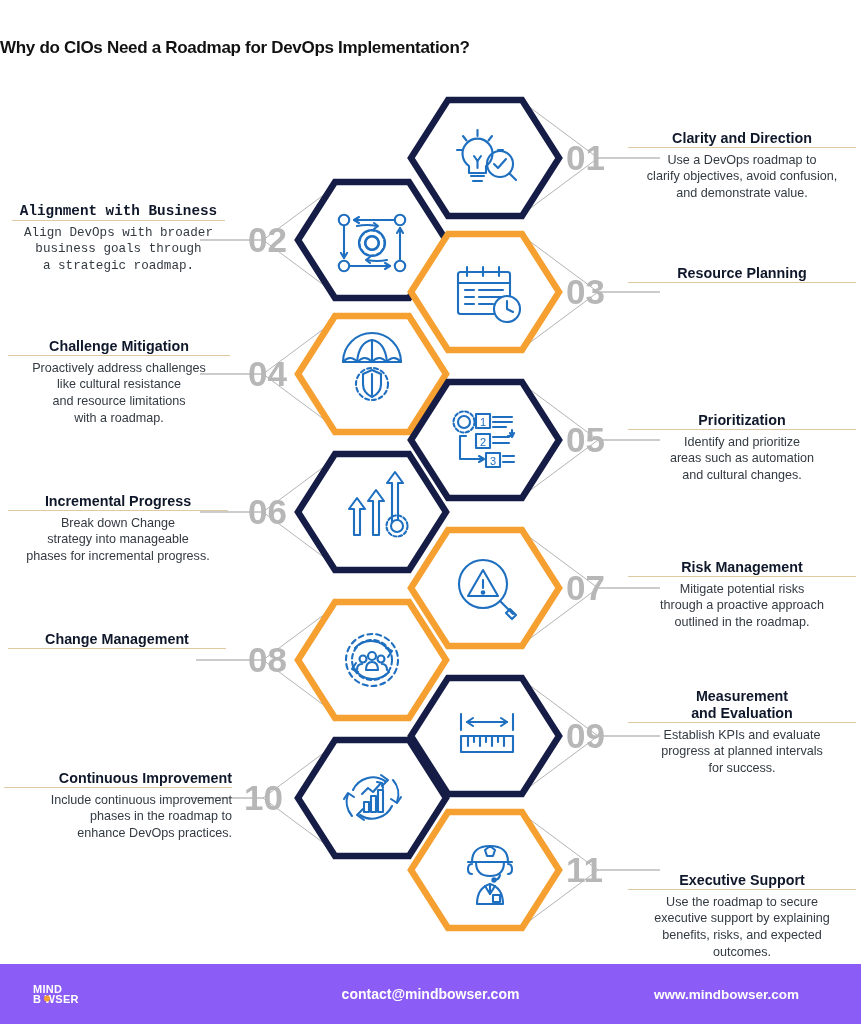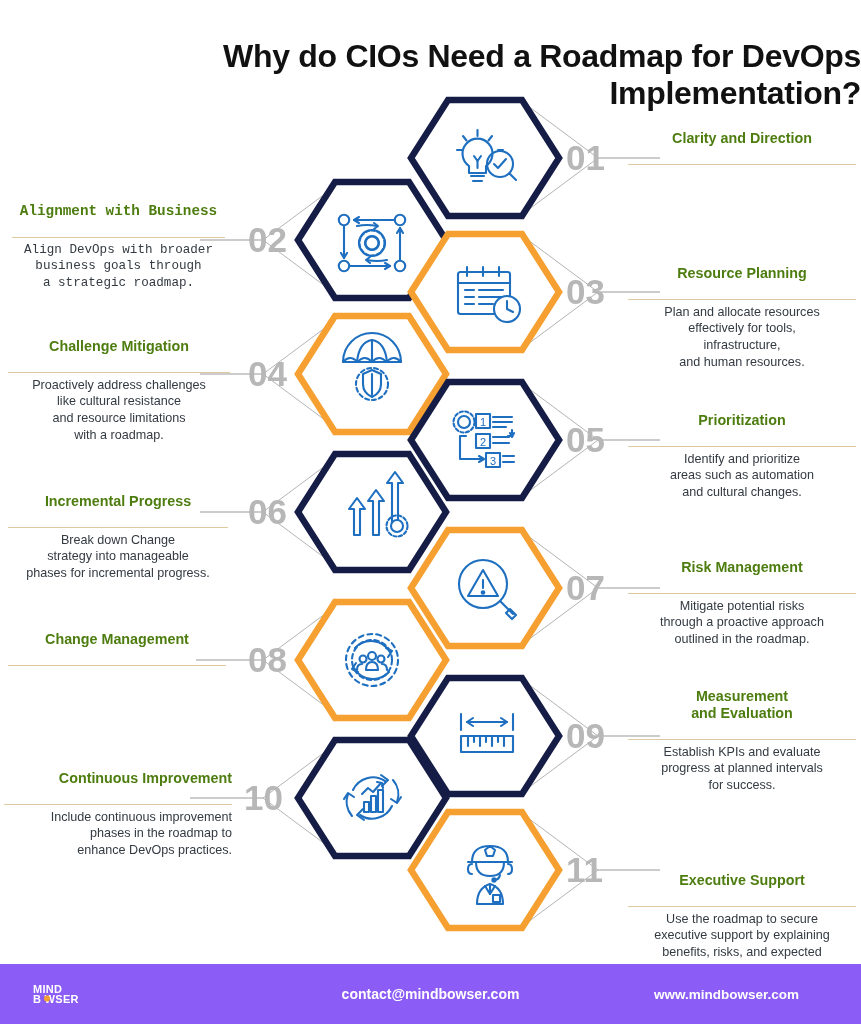--- a/index.html
+++ b/index.html
@@ -8,42 +8,42 @@
     background:#ffffff;
     font-family:"Liberation Sans", sans-serif;
     overflow:hidden;
     position:relative;
   }
   #stage{position:relative;width:861px;height:1024px;}
 
   
   .title{
     position:absolute;top:38px;left:0;width:861px;
-    text-align:right;
-    font-size:32px;font-weight:bold;color:#111111;
+    text-align:left;
+    font-size:17px;font-weight:bold;color:#111111;
     letter-spacing:-0.3px;
   }
 
   
   #hexsvg{position:absolute;left:0;top:0;width:861px;height:1024px;}
 
   
   .num{
     position:absolute;
     font-size:35px;font-weight:bold;color:#b7b7b7;
     letter-spacing:0px;line-height:1;
     white-space:nowrap;
   }
 
   
   .blk{position:absolute;}
   .blk .hd{
-    font-size:14.3px;font-weight:bold;color:#4d7c0f;
+    font-size:14.3px;font-weight:bold;color:#0f172a;
     line-height:1.18;
-    padding-bottom:17px;
+    padding-bottom:0;
     border-bottom:1.4px solid #dfc9a3;
     white-space:pre-line;
   }
   .blk .bd{
     font-size:12.6px;color:#333a42;line-height:1.32;
     margin-top:4px;white-space:pre-line;
   }
   .blk.right{text-align:center;}
   .blk.left{text-align:center;}
 
@@ -310,28 +310,27 @@
   <div class="num" style="left:566px;top:422px;">05</div>
   <div class="num" style="left:248px;top:494px;">06</div>
   <div class="num" style="left:566px;top:570px;">07</div>
   <div class="num" style="left:248px;top:642px;">08</div>
   <div class="num" style="left:566px;top:718px;">09</div>
   <div class="num" style="left:244px;top:780px;">10</div>
   <div class="num" style="left:566px;top:852px;">11</div>
 
   <div class="blk right" style="left:628px;top:130px;width:228px;">
     <div class="hd">Clarity and Direction</div>
+    <div class="bd">Use a DevOps roadmap to
+clarify objectives, avoid confusion,
+and demonstrate value.</div>
   </div>
 
   <div class="blk right" style="left:628px;top:265px;width:228px;">
     <div class="hd">Resource Planning</div>
-    <div class="bd">Plan and allocate resources
-effectively for tools,
-infrastructure,
-and human resources.</div>
   </div>
 
   <div class="blk right" style="left:628px;top:412px;width:228px;">
     <div class="hd">Prioritization</div>
     <div class="bd">Identify and prioritize
 areas such as automation
 and cultural changes.</div>
   </div>
 
   <div class="blk right" style="left:628px;top:559px;width:228px;">

